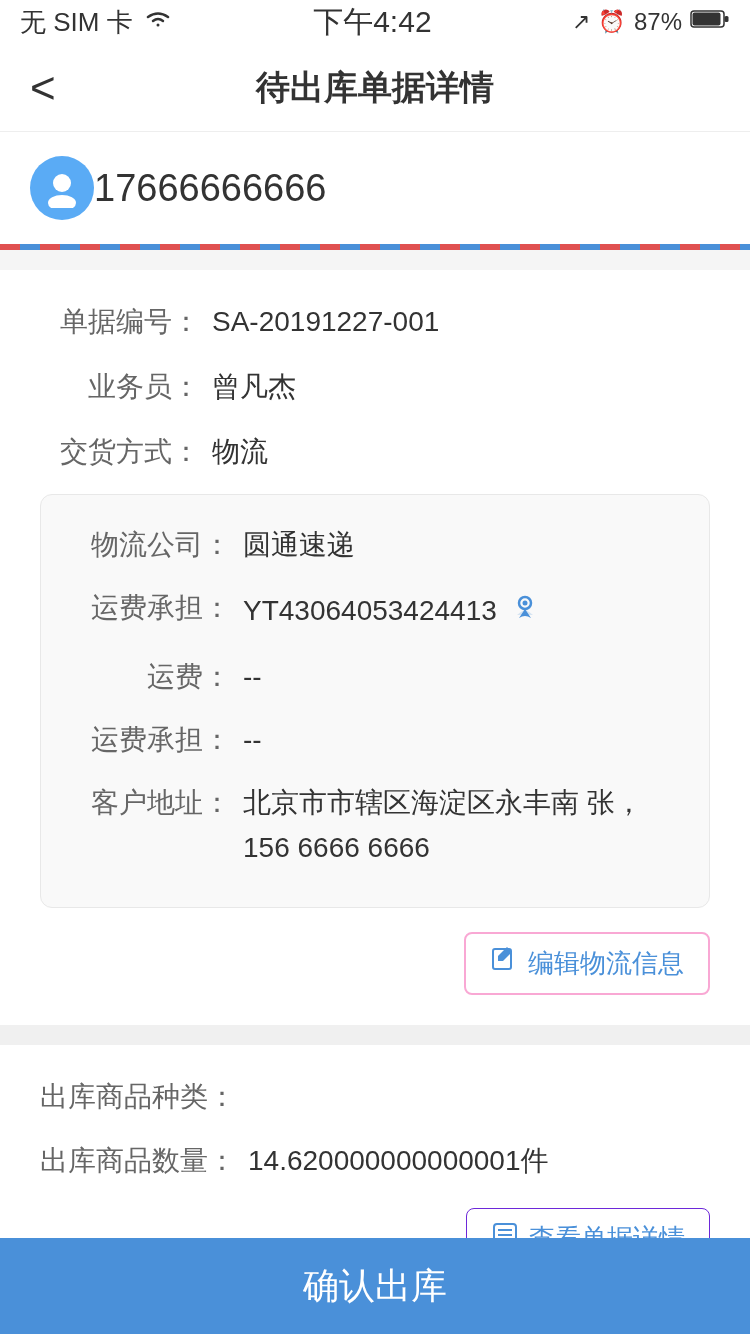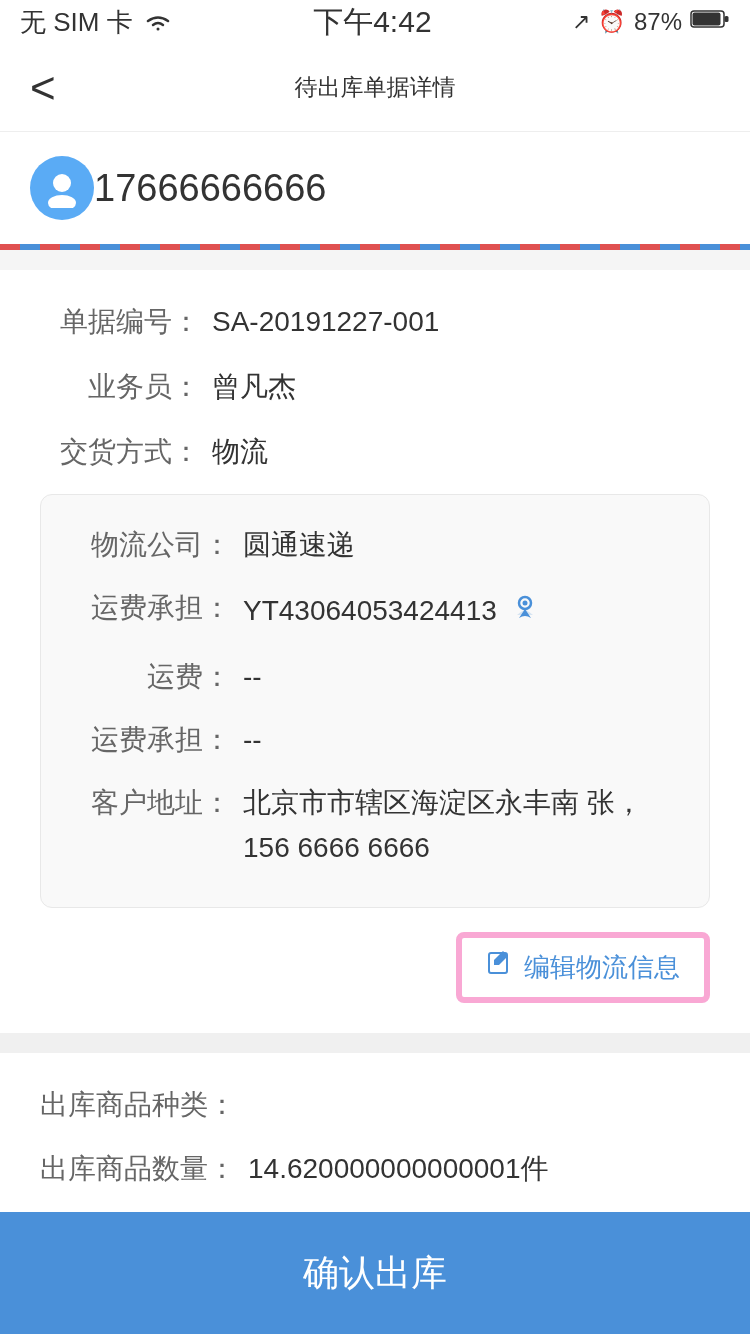--- a/index.html
+++ b/index.html
@@ -18,21 +18,21 @@
       height: 44px;
       background: #fff;
       display: flex;
       align-items: center;
       justify-content: space-between;
       padding: 0 20px;
       font-size: 28px;
     }
     .status-left {
       display: flex;
-      align-items: flex-end;
+      align-items: flex-start;
       gap: 10px;
       font-size: 26px;
       color: #333;
     }
     .status-center {
       font-size: 30px;
       font-weight: 500;
       color: #333;
     }
     .status-right {
@@ -55,22 +55,22 @@
       border-bottom: 1px solid #eee;
     }
     .nav-back {
       position: absolute;
       left: 30px;
       font-size: 40px;
       color: #333;
       cursor: pointer;
     }
     .nav-title {
-      font-size: 23px;
-      font-weight: 400;
+      font-size: 34px;
+      font-weight: 700;
       color: #333;
     }
 
     
     .dashed-divider {
       width: 100%;
       height: 6px;
       background: repeating-linear-gradient(
         90deg,
         #e05050 0px, #e05050 20px,
@@ -167,21 +167,21 @@
     }
 
     
     .edit-logistics-btn {
       display: flex;
       align-items: center;
       justify-content: flex-end;
       margin-top: 24px;
     }
     .edit-btn {
-      border: 6px solid #f9a8d4;
+      border: 2px solid #f9a8d4;
       border-radius: 8px;
       padding: 12px 24px;
       display: flex;
       align-items: center;
       gap: 10px;
       font-size: 26px;
       color: #4a90d9;
       background: #fff;
       cursor: pointer;
     }
@@ -224,21 +224,21 @@
       min-height: 200px;
       background: #f5f5f5;
     }
 
     
     .confirm-bar {
       position: fixed;
       bottom: 0;
       left: 0;
       width: 750px;
-      height: 122px;
+      height: 96px;
       background: #4a90d9;
       display: flex;
       align-items: center;
       justify-content: center;
       cursor: pointer;
     }
     .confirm-btn-text {
       font-size: 36px;
       color: #fff;
       font-weight: 500;

